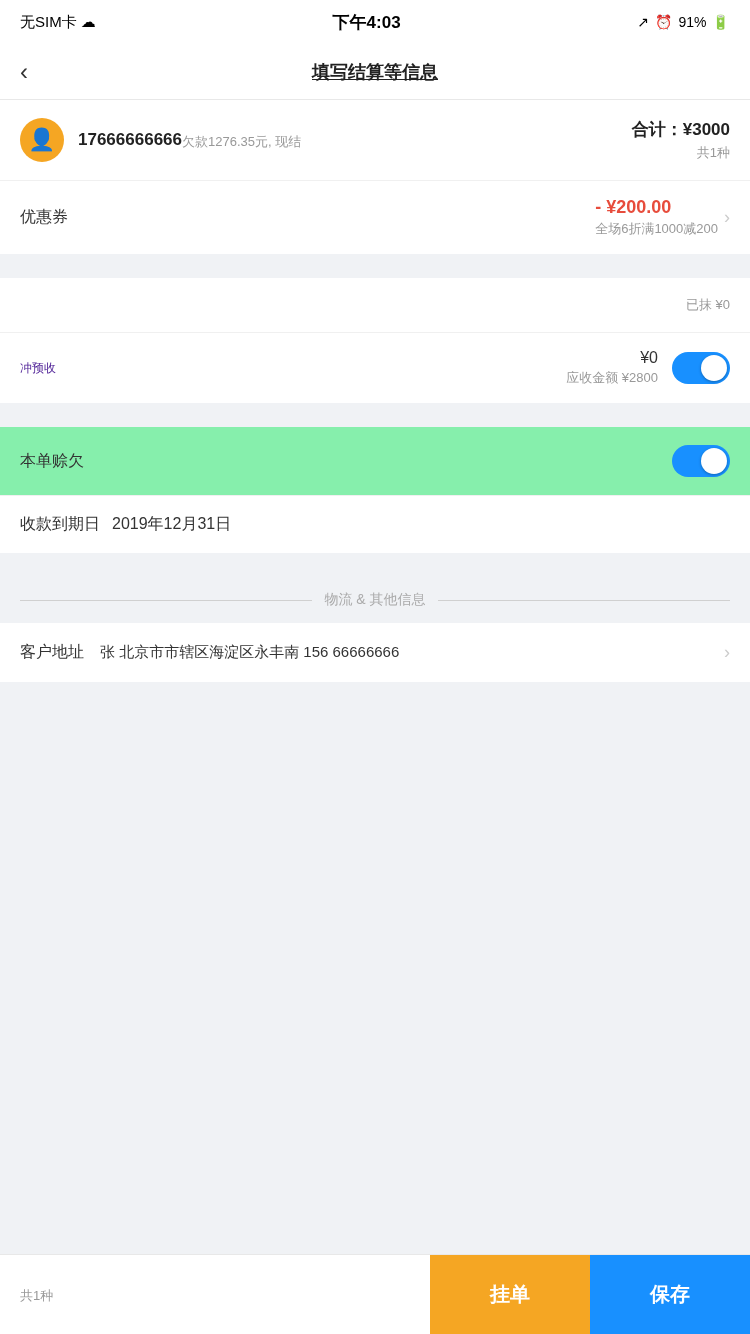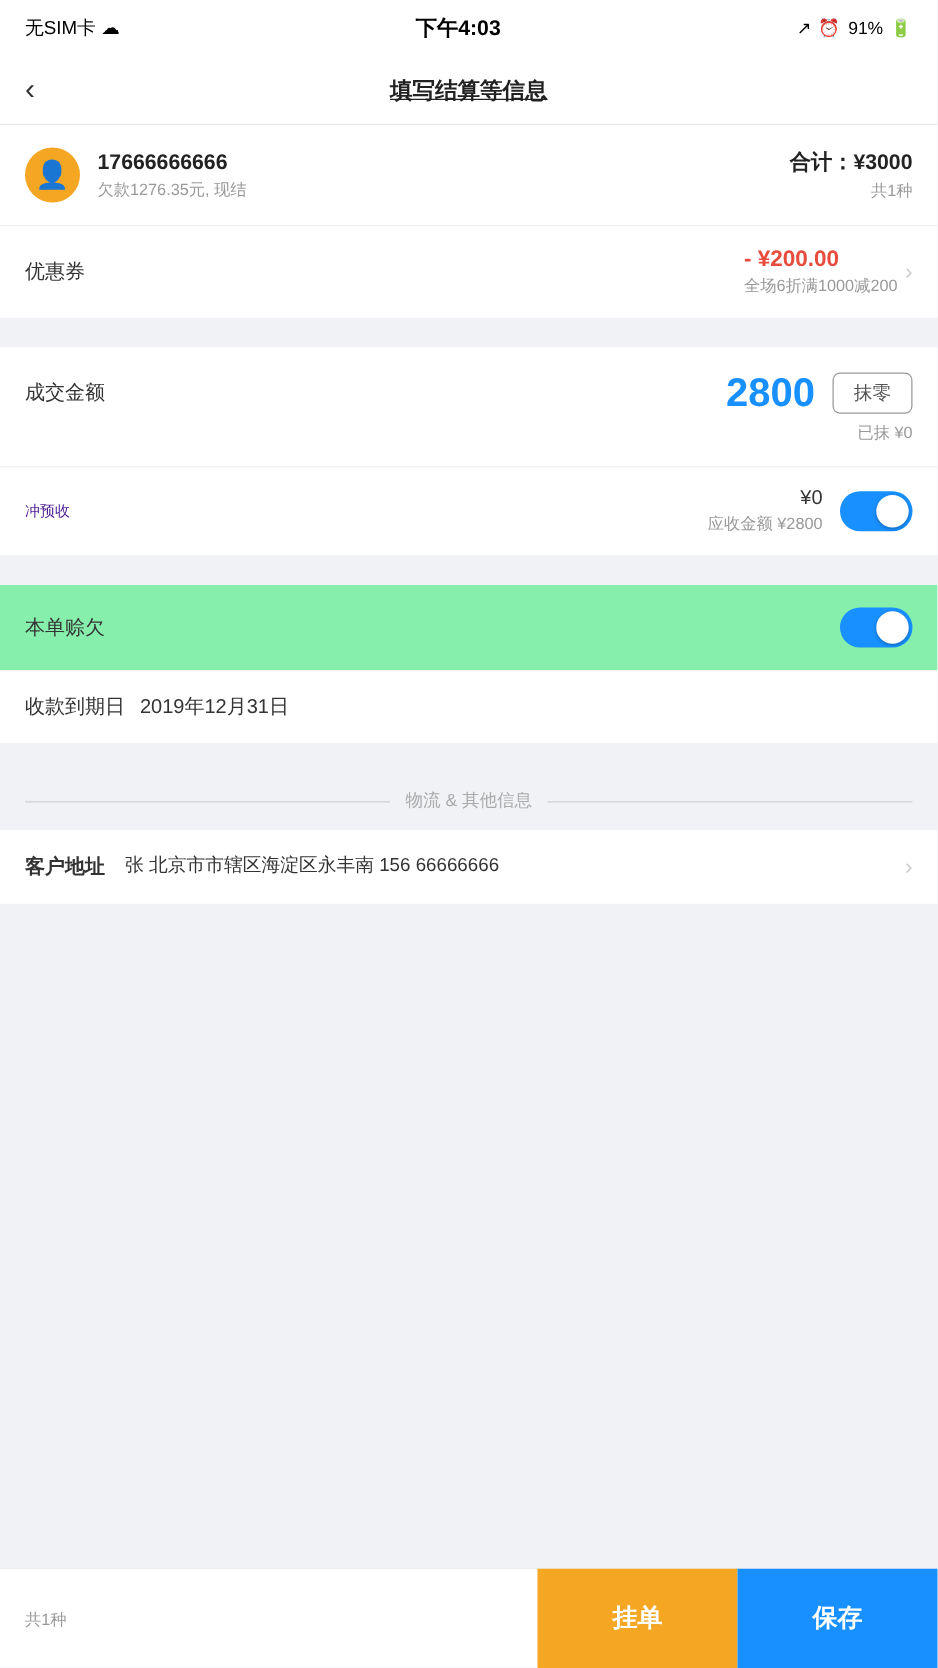--- a/index.html
+++ b/index.html
@@ -74,21 +74,21 @@
       width: 44px;
       height: 44px;
       border-radius: 50%;
       background: #f5a623;
       display: flex;
       align-items: center;
       justify-content: center;
       font-size: 22px;
       color: #fff;
     }
-    .customer-info { display: flex; flex-direction: column; }
+    .customer-info { display: flex; flex-direction: row; }
     .customer-phone { font-size: 17px; font-weight: 600; color: #222; }
     .customer-sub { font-size: 13px; color: #999; margin-top: 3px; }
     .customer-right { text-align: right; }
     .total-amount { font-size: 17px; font-weight: 600; color: #222; }
     .total-count { font-size: 13px; color: #999; margin-top: 3px; }
 
     
     .coupon-row {
       display: flex;
       align-items: center;
@@ -207,21 +207,21 @@
     .logistics-text { font-size: 14px; color: #aaa; white-space: nowrap; }
 
     
     .address-section {
       background: #fff;
       padding: 18px 20px;
       display: flex;
       align-items: center;
       justify-content: space-between;
     }
-    .address-label { font-size: 16px; color: #333; min-width: 70px; font-weight: bold; }
+    .address-label { font-size: 16px; color: #333; min-width: 70px; }
     .address-value { font-size: 15px; color: #333; flex: 1; margin: 0 10px; line-height: 1.5; }
     .address-chevron { color: #ccc; font-size: 18px; }
 
     
     .bottom-spacer { height: 150px; background: #f0f2f5; }
 
     
     .bottom-bar {
       position: fixed;
       bottom: 0;
@@ -302,27 +302,20 @@
       </div>
       <span class="chevron-right">›</span>
     </div>
   </div>
 </div>
 
 <div class="divider-gray"></div>
 
 <div class="section">
   <div class="amount-section">
-    <div class="amount-row">
-      <span class="amount-label">成交金额</span>
-      <div class="amount-value-area">
-        <span class="amount-number">2800</span>
-        <button class="round-btn">抹零</button>
-      </div>
-    </div>
     <div class="amount-sub">已抹  ¥0</div>
   </div>
 
   <div class="prepay-section">
     <div class="prepay-row">
       <span class="prepay-label">冲预收</span>
       <div class="prepay-right">
         <div class="prepay-amount-col">
           <div class="prepay-amount">¥0</div>
           <div class="prepay-sub">应收金额 ¥2800</div>

